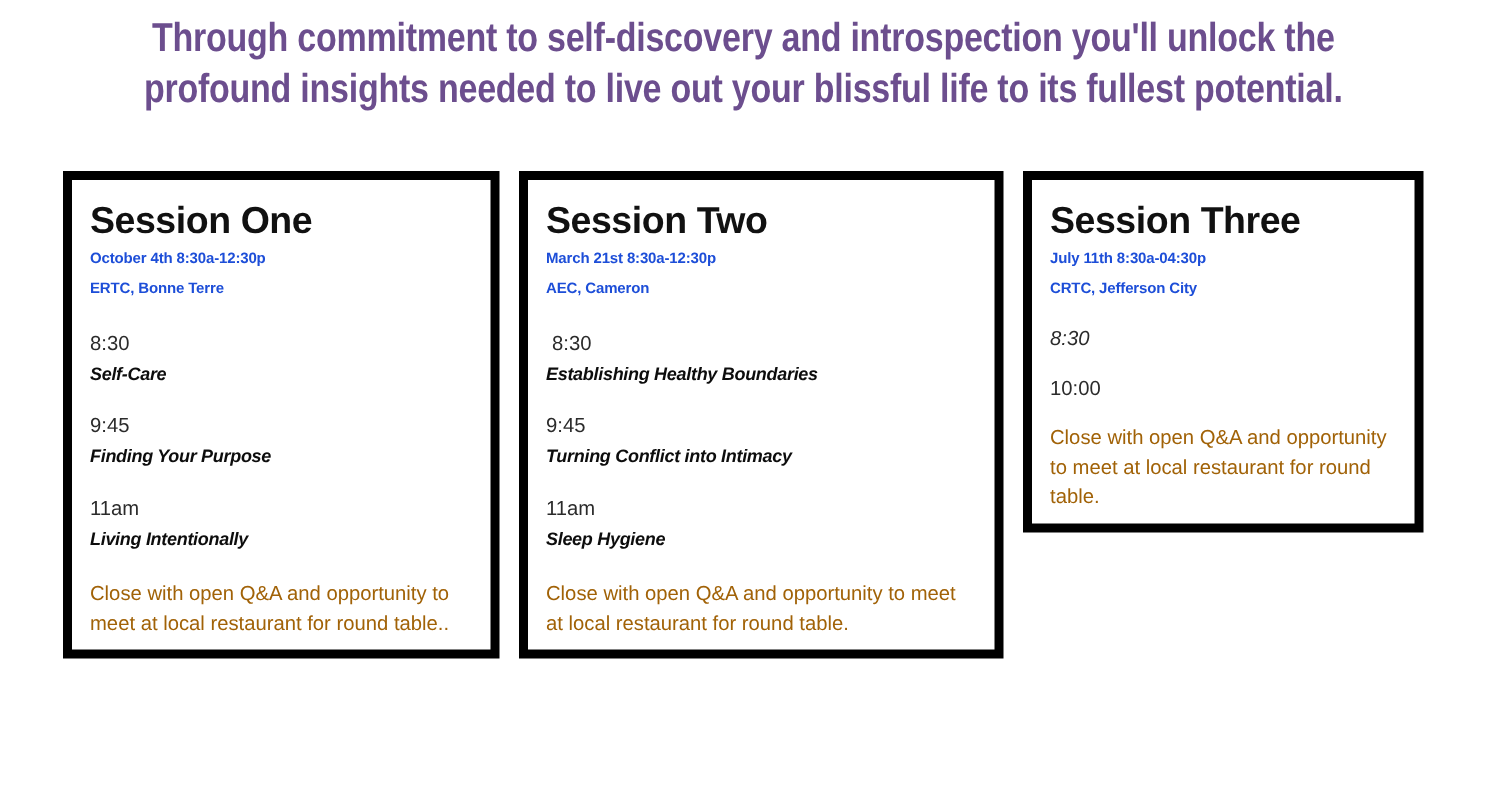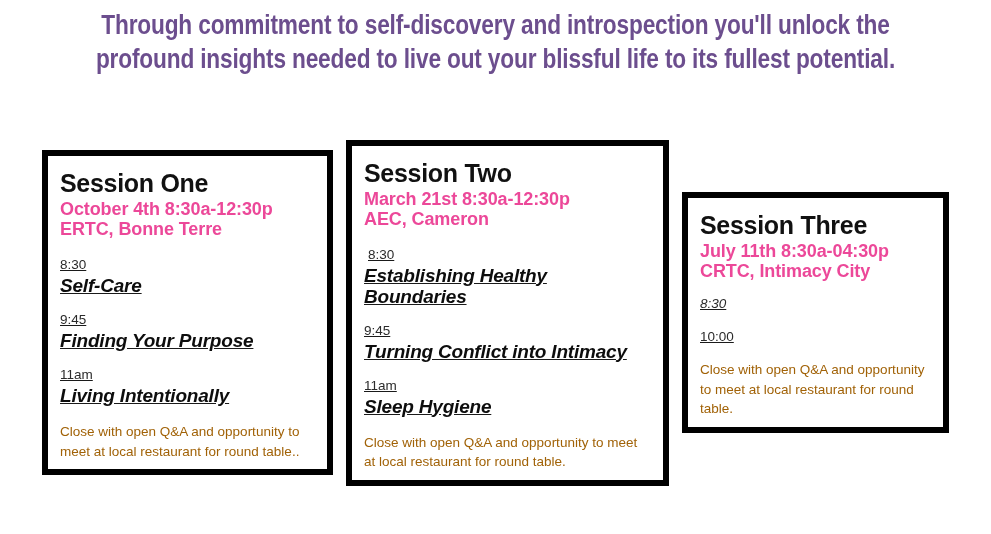--- a/index.html
+++ b/index.html
@@ -48,21 +48,21 @@
 
   
   .cards {
     position: absolute;
     left: 42px;
     top: 114px;
     width: 907px;
     height: 397px;
     display: flex;
     flex-direction: row;
-    align-items: center;
+    align-items: flex-start;
     gap: 13px;
   }
 
   .card {
     background: #ffffff;
     border: 6px solid #000000;
     box-sizing: border-box;
     padding: 10px 12px 8px 12px;
     display: flex;
     flex-direction: column;
@@ -75,49 +75,48 @@
   .card-title {
     font-size: 25px;
     font-weight: bold;
     line-height: 30px;
     letter-spacing: -0.3px;
     color: #111111;
     margin: 2px 0 1px 0;
   }
   .card-date,
   .card-venue {
-    font-size: 18px;
+    font-size: 10px;
     font-weight: bold;
     line-height: 20px;
     letter-spacing: -0.1px;
-    color: #ec4899;
+    color: #1d4ed8;
   }
 
   .sessions {
     margin-top: 17px;
     display: flex;
     flex-direction: column;
-    text-decoration: underline;
   }
   .session-item {
     margin-bottom: 15px;
   }
   .session-item:last-child { margin-bottom: 0; }
 
   .session-time {
     font-size: 13.5px;
     line-height: 18px;
     color: #2b2b2b;
     font-weight: normal;
   }
   .session-time.italic { font-style: italic; }
   .session-time.indent { padding-left: 4px; }
 
   .session-topic {
-    font-size: 19px;
+    font-size: 12px;
     line-height: 21px;
     font-weight: bold;
     font-style: italic;
     color: #0d0d0d;
     letter-spacing: -0.2px;
     margin-top: 1px;
   }
 
   .closing-note {
     margin-top: 16px;
@@ -179,21 +178,21 @@
           <div class="session-time">11am</div>
           <div class="session-topic">Sleep Hygiene</div>
         </div>
       </div>
       <div class="closing-note">Close with open Q&amp;A and opportunity to meet at local restaurant for round table.</div>
     </div>
 
     <div class="card card-3">
       <div class="card-title">Session Three</div>
       <div class="card-date">July 11th 8:30a-04:30p</div>
-      <div class="card-venue">CRTC, Intimacy City</div>
+      <div class="card-venue">CRTC, Jefferson City</div>
       <div class="sessions">
         <div class="session-item">
           <div class="session-time italic">8:30</div>
         </div>
         <div class="session-item">
           <div class="session-time">10:00</div>
         </div>
       </div>
       <div class="closing-note">Close with open Q&amp;A and opportunity to meet at local restaurant for round table.</div>
     </div>

